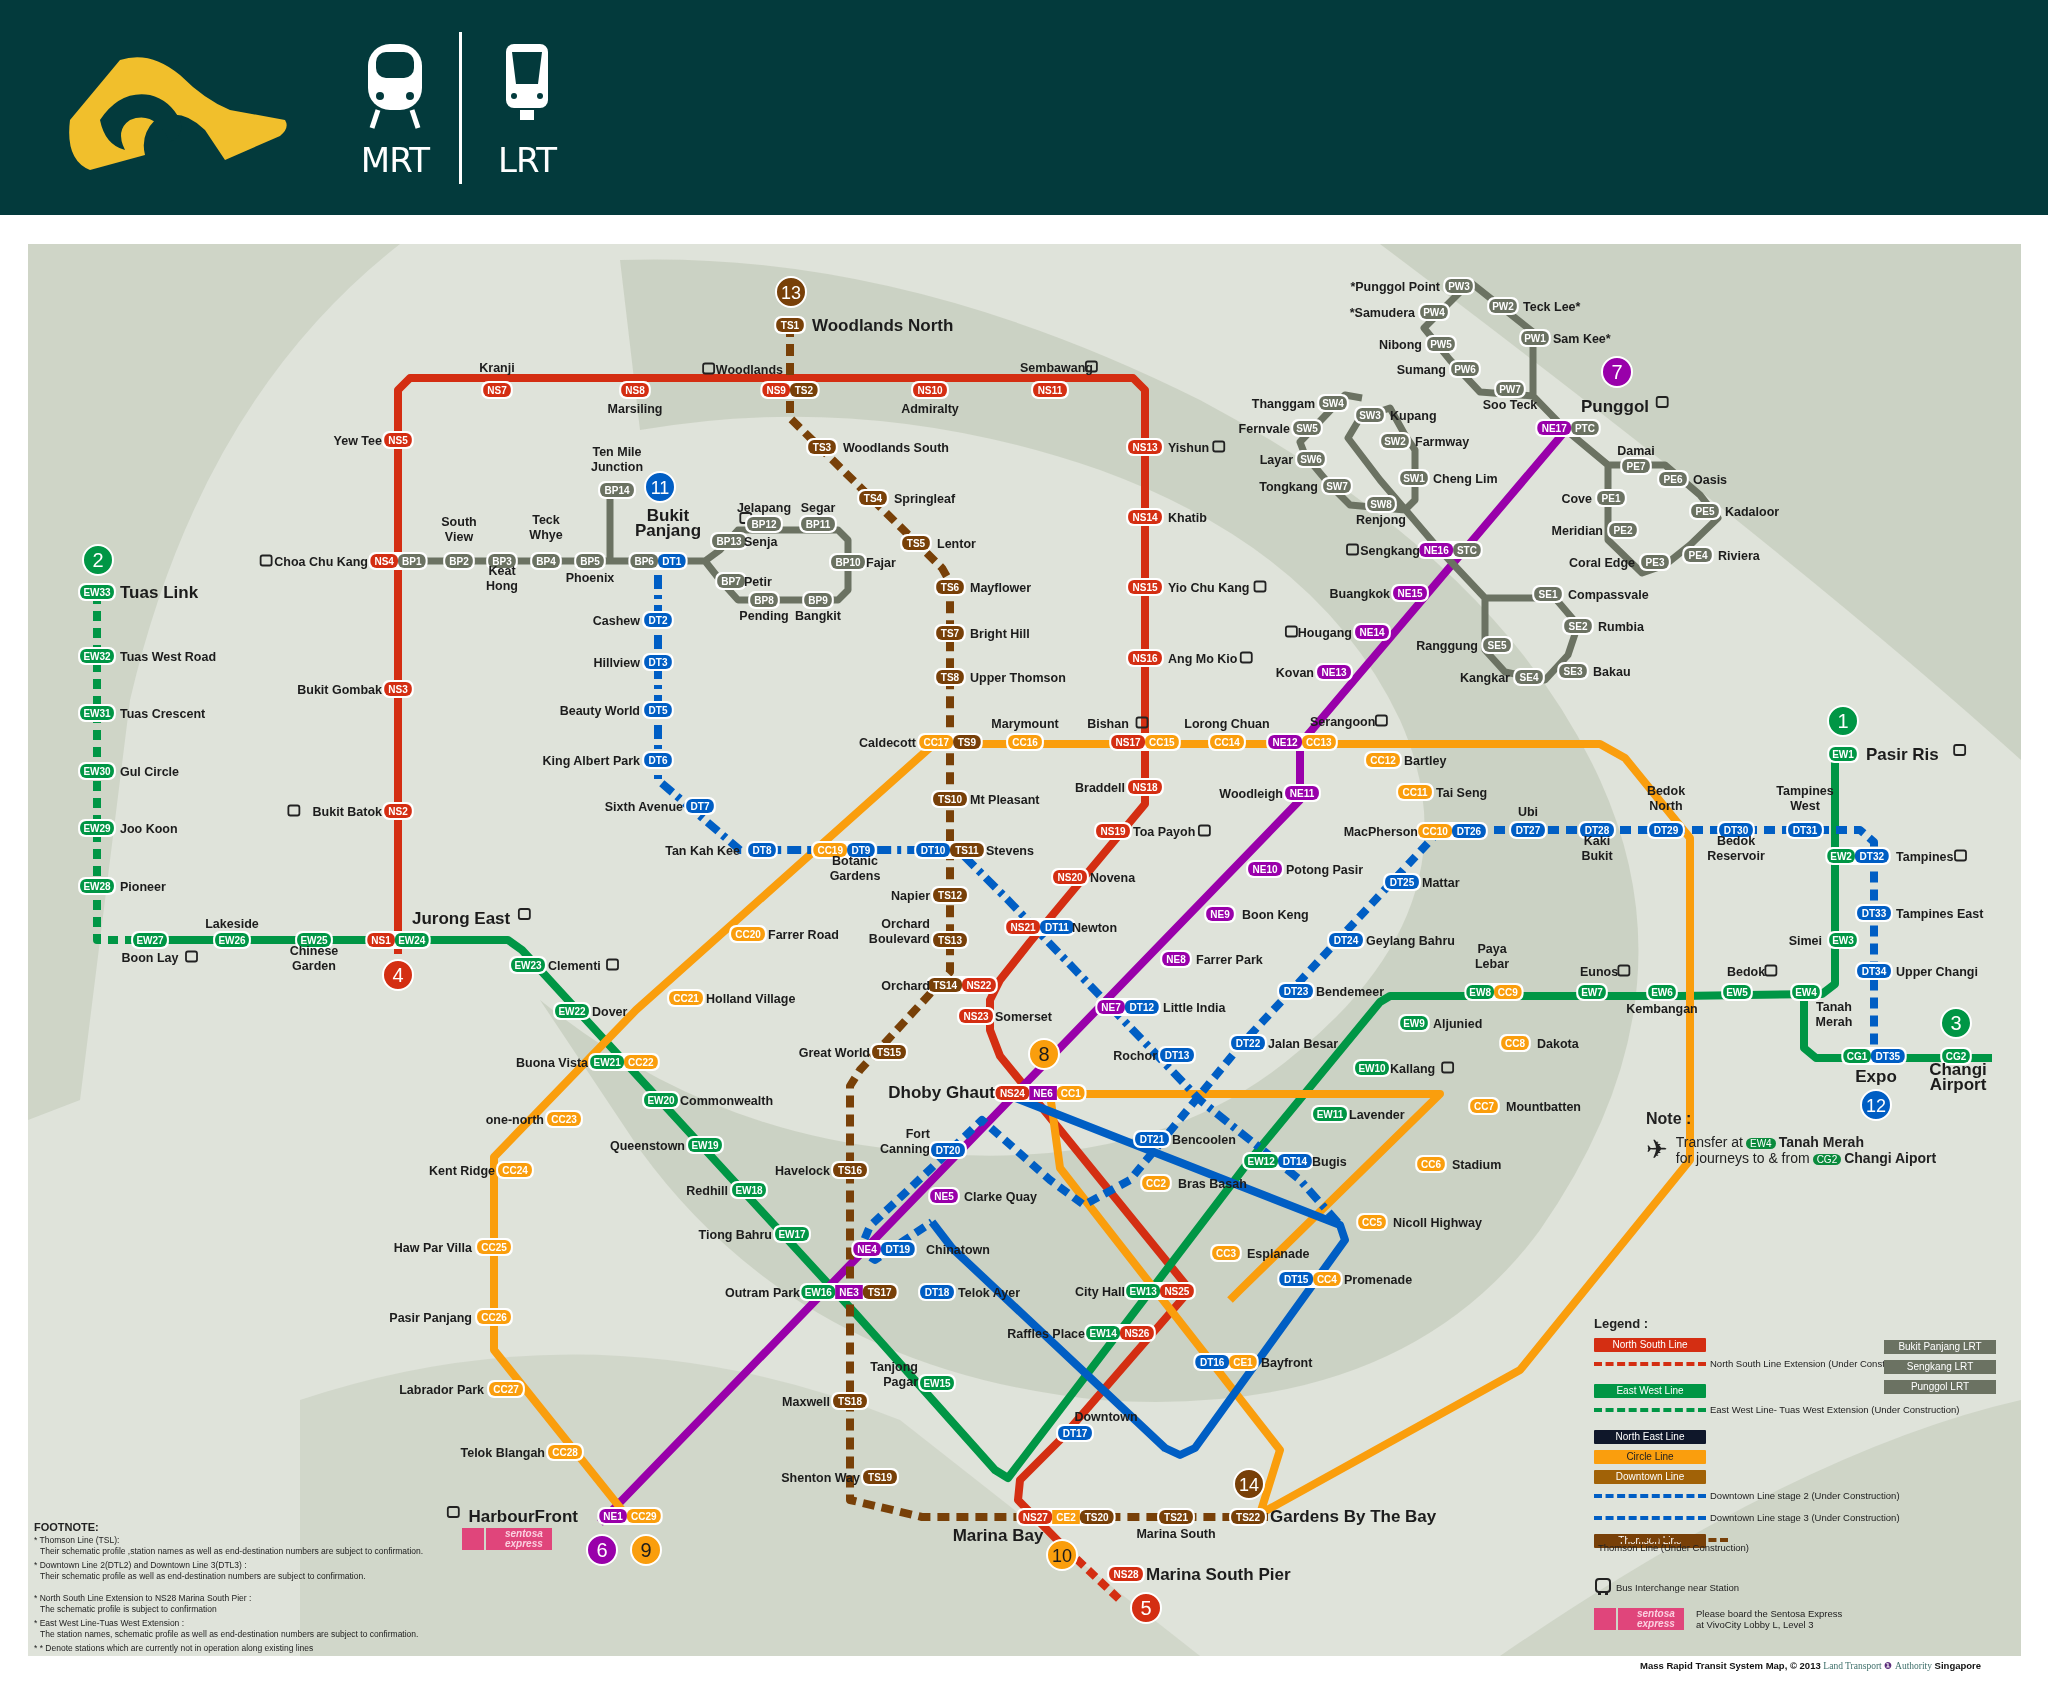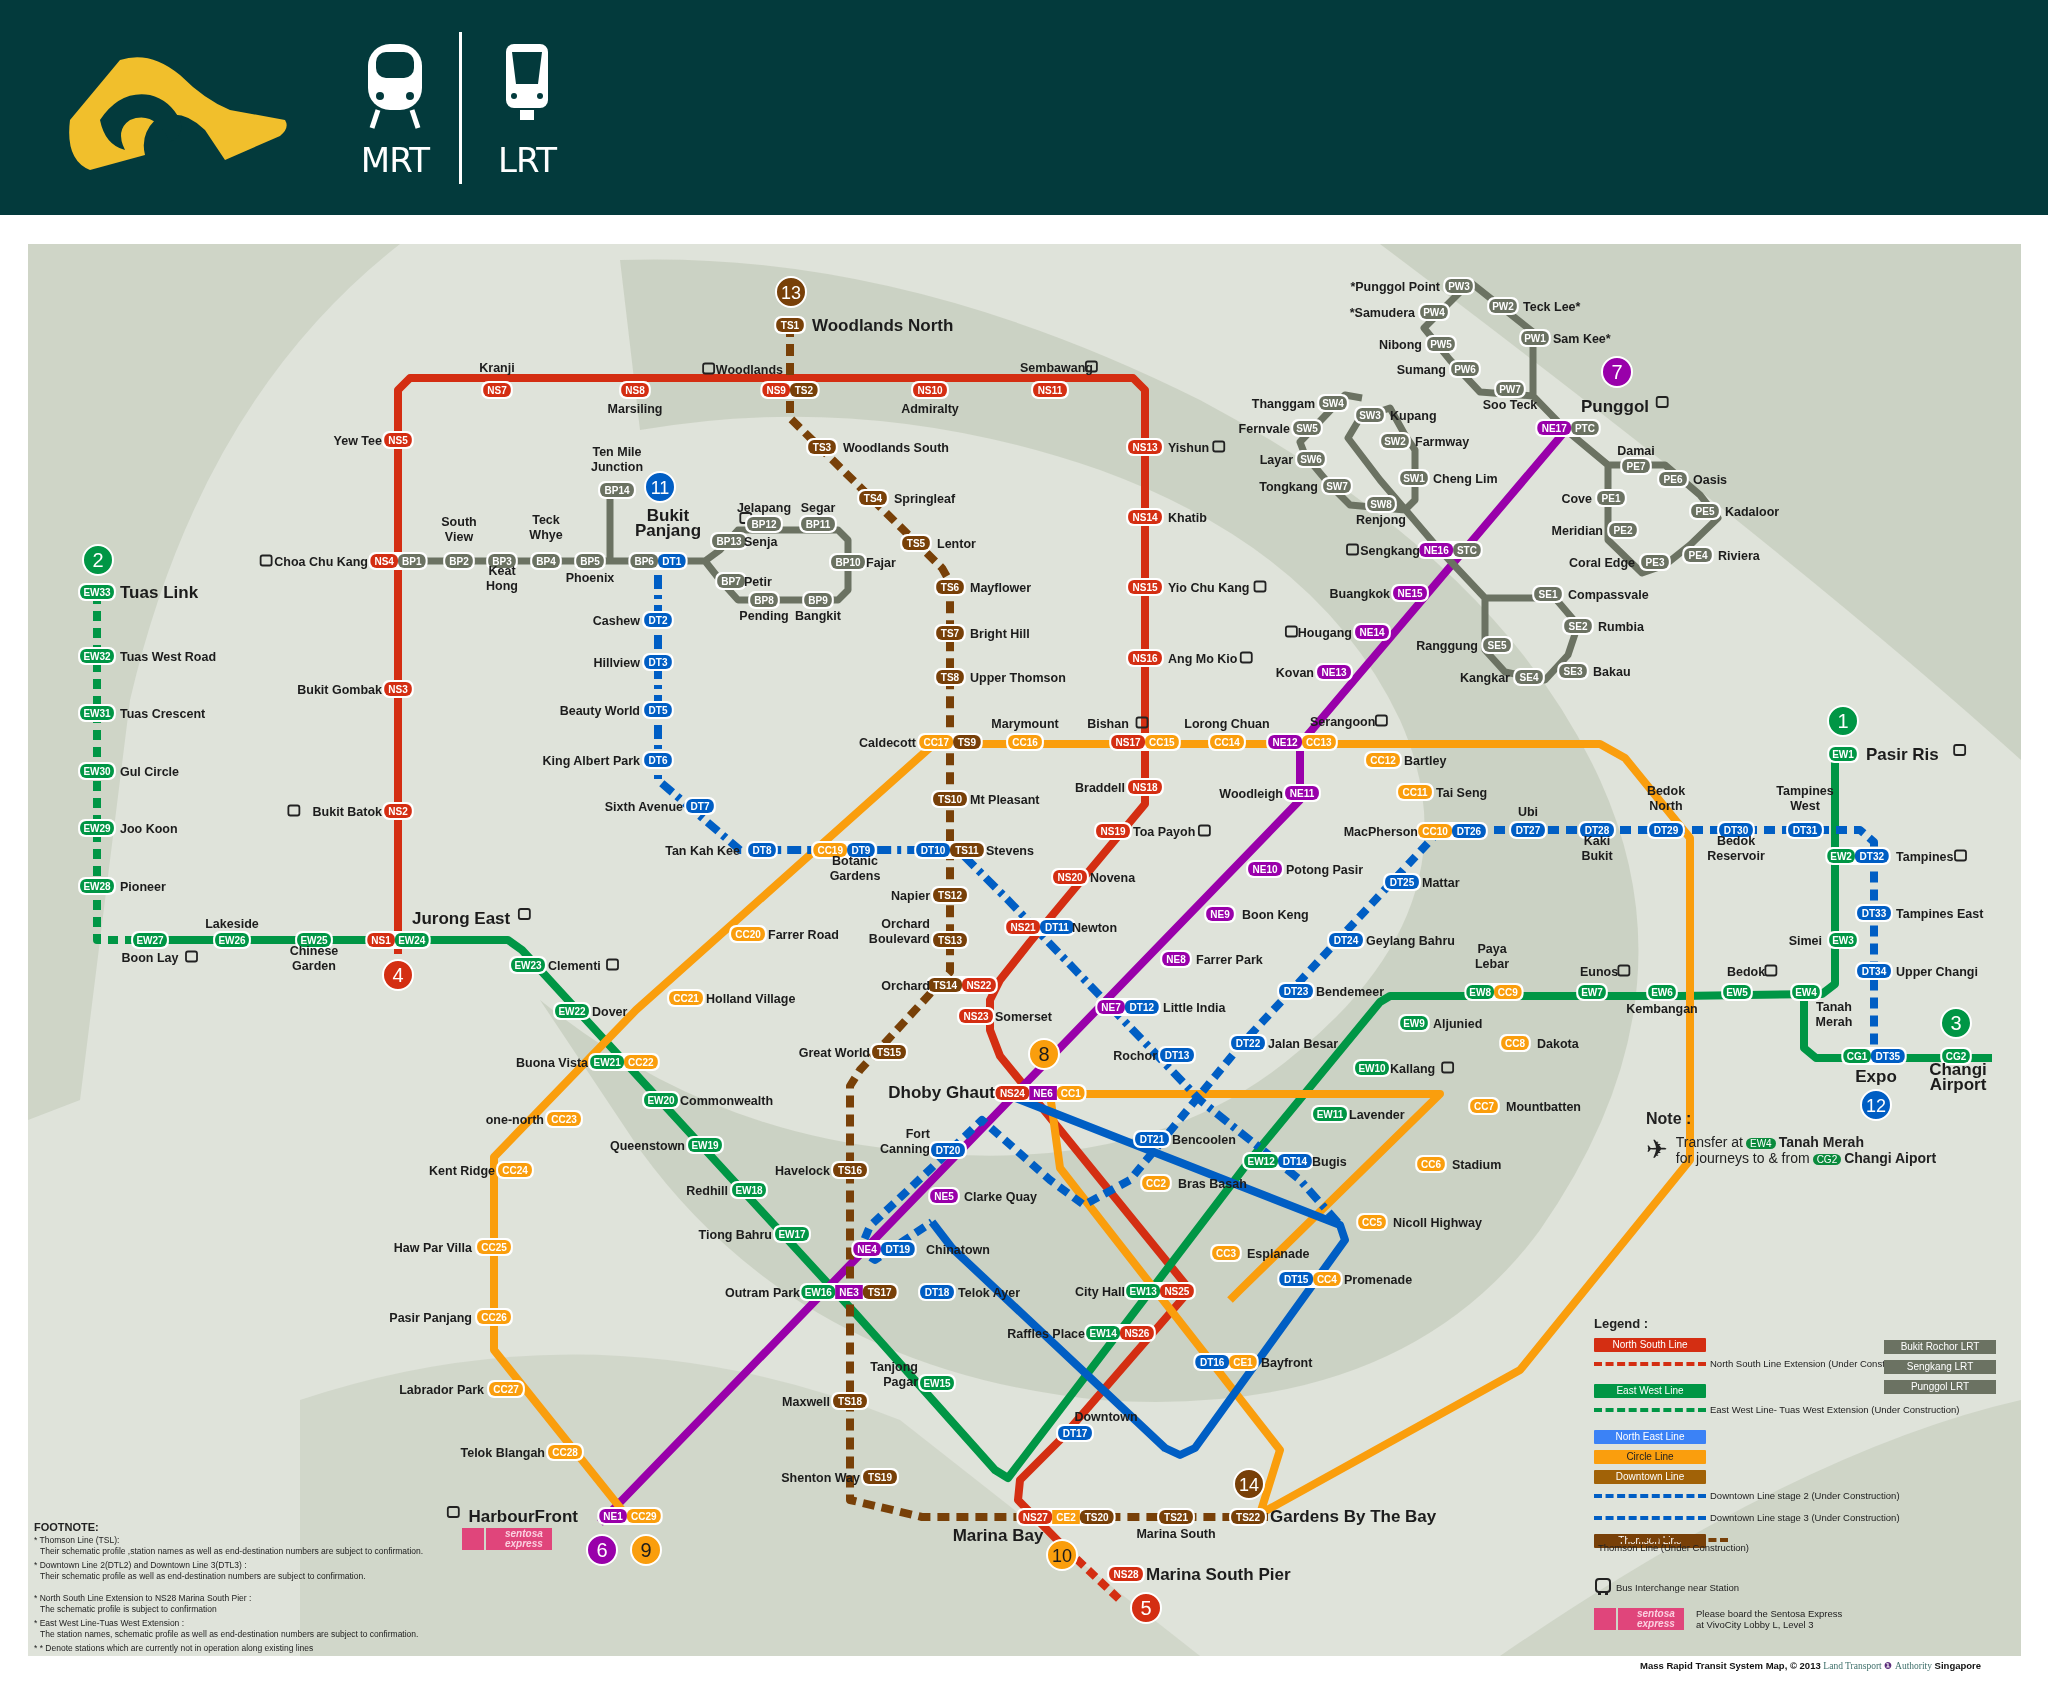--- a/index.html
+++ b/index.html
@@ -1372,21 +1372,21 @@
         <span class="leg-txt">North South Line Extension (Under Construction)</span>
       </div>
       <div class="leg-row" style="top: 68px; left: 0px;">
         <div class="leg-box" style="background: rgb(0, 150, 69);">East West Line</div>
       </div>
       <div class="leg-row" style="top: 88px; left: 0px;">
         <div class="leg-dash" style="border-color: rgb(0, 150, 69);"></div>
         <span class="leg-txt">East West Line- Tuas West Extension (Under Construction)</span>
       </div>
       <div class="leg-row" style="top: 114px; left: 0px;">
-        <div class="leg-box" style="background: #3b82f6;">North East Line</div>
+        <div class="leg-box" style="background: #0f172a;">North East Line</div>
       </div>
       <div class="leg-row" style="top: 134px; left: 0px;">
         <div class="leg-box" style="background: rgb(250, 158, 13); color: rgb(34, 34, 34);">Circle Line</div>
       </div>
       <div class="leg-row" style="top: 154px; left: 0px;">
         <div class="leg-box" style="background: #a16207;">Downtown Line</div>
       </div>
       <div class="leg-row" style="top: 174px; left: 0px;">
         <div class="leg-dash" style="border-color: rgb(0, 94, 196); border-top-style: dashed;"></div>
         <span class="leg-txt">Downtown Line  stage 2 (Under Construction)</span>
@@ -1398,21 +1398,21 @@
       <div class="leg-row" style="top: 218px; left: 0px;">
         <div class="leg-box" style="background: rgb(120, 64, 8);">Thomson Line</div>
       </div>
       <div class="leg-row" style="top: 222px; left: 0px; flex-direction: column;">
         <div class="leg-dash" style="border-color: rgb(120, 64, 8);"></div>
         <span class="leg-txt">Thomson Line  (Under Construction)</span>
       </div>
     </div>
   <div id="legend-lrt">
       <div class="leg-row" style="top: 24px; left: 290px;">
-        <div class="lrt-box">Bukit Rochor LRT</div>
+        <div class="lrt-box">Bukit Panjang LRT</div>
       </div>
       <div class="leg-row" style="top: 44px; left: 290px;">
         <div class="lrt-box">Sengkang LRT</div>
       </div>
       <div class="leg-row" style="top: 64px; left: 290px;">
         <div class="lrt-box">Punggol LRT</div>
       </div>
     </div>
   <div class="leg-row" style="top:262px;left:0">
     <svg width="18" height="18" viewBox="0 0 18 18">

